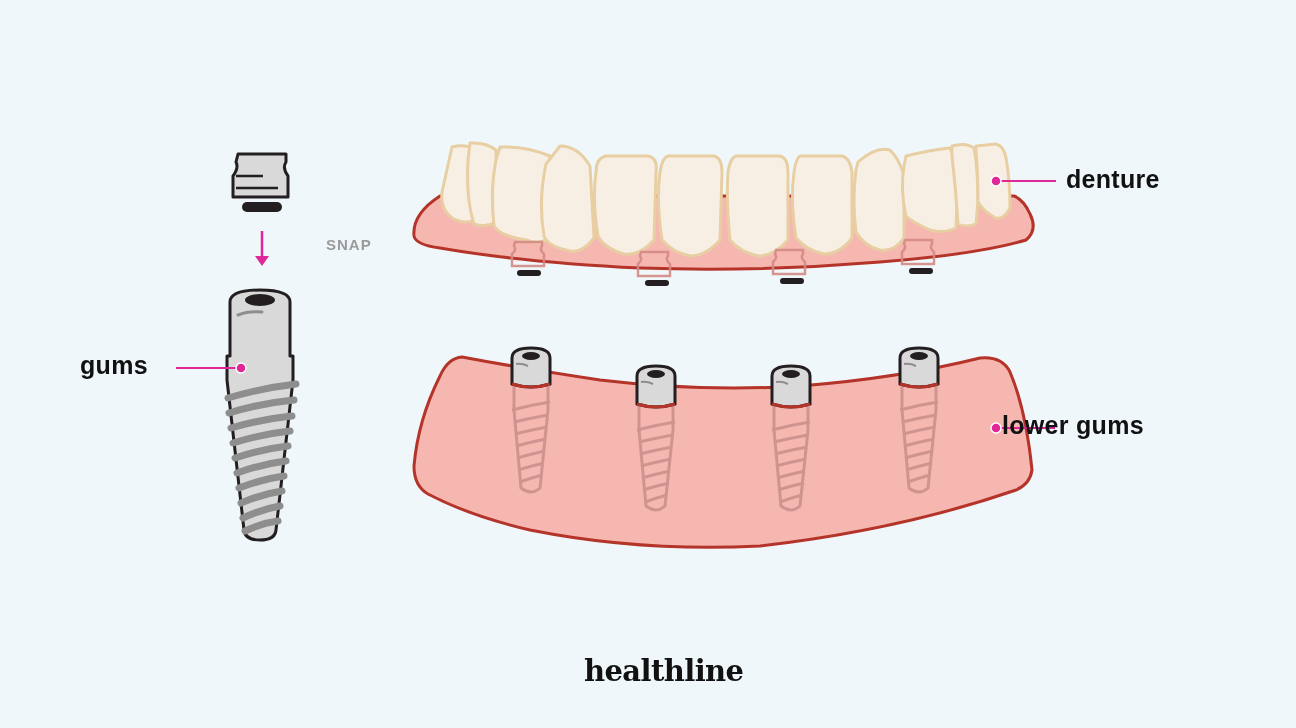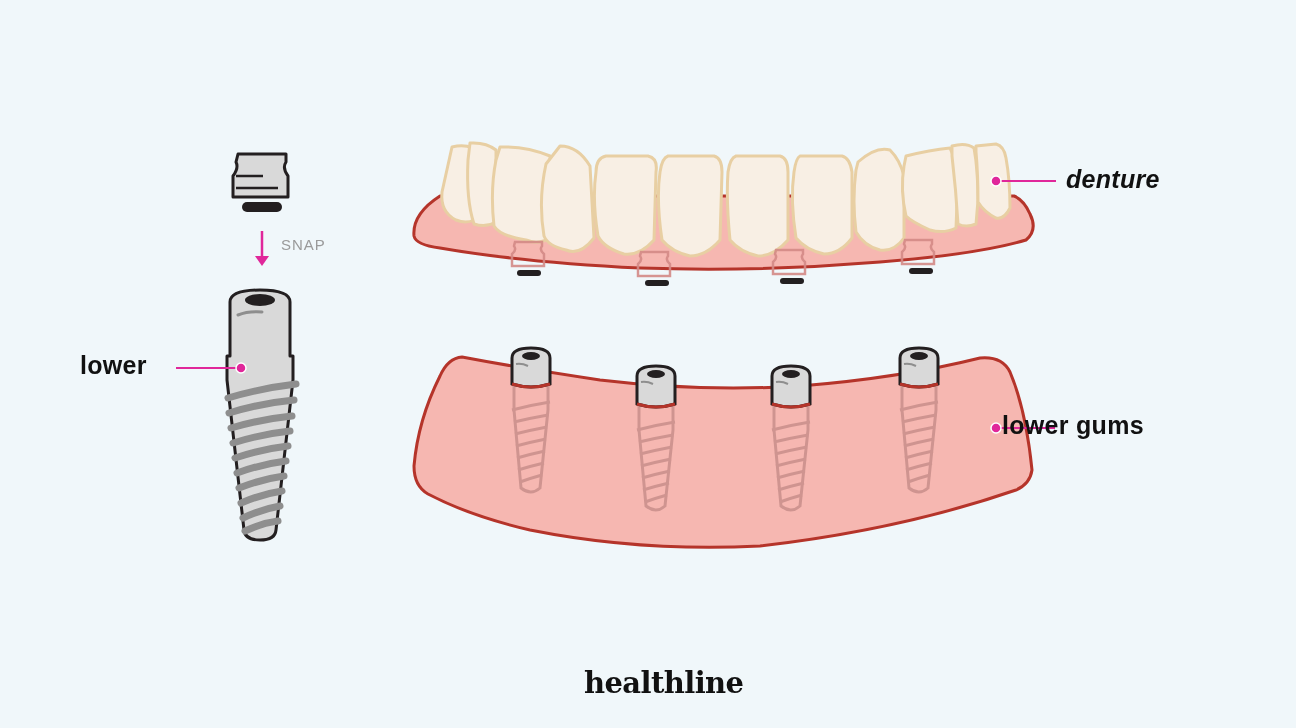--- a/index.html
+++ b/index.html
@@ -8,26 +8,27 @@
     background: #f0f7fa;
     font-family: "Liberation Sans", "DejaVu Sans", sans-serif;
     position: relative;
   }
   .canvas { position: absolute; left: 0; top: 0; width: 1296px; height: 728px; }
   .label {
     position: absolute; font-weight: 700; font-size: 25px; color: #111;
     letter-spacing: 0.3px; white-space: nowrap;
   }
   .snap {
-    position: absolute; font-weight: 400; font-size: 15px; color: #9a9a9a;
+    position: absolute; font-weight: 700; font-size: 15px; color: #9a9a9a;
     letter-spacing: 1px;
+    margin-left: 45px;
   }
   .logo {
     position: absolute; font-family: "DejaVu Serif", "Liberation Serif", serif;
-    font-weight: 700; font-size: 29px; color: #111; letter-spacing: -0.6px; margin-top: 12px;
+    font-weight: 700; font-size: 29px; color: #111; letter-spacing: -0.6px;
   }
 </style>
 </head>
 <body>
 
 <svg class="canvas" viewBox="0 0 1296 728" width="1296" height="728" xmlns="http://www.w3.org/2000/svg">
 
   <g>
     <path d="M238 154 L286 154 L286 162 Q282 168 288 176 L288 197 L233 197 L233 176 Q239 168 236 162 Z" fill="#d9d9d9" stroke="#231f20" stroke-width="3" stroke-linejoin="round"></path>
     <line x1="236" y1="176" x2="263" y2="176" stroke="#231f20" stroke-width="2.5"></line>
@@ -174,16 +175,16 @@
     <line x1="176" y1="368" x2="241" y2="368" stroke="#e0279a" stroke-width="2"></line>
     <circle cx="241" cy="368" r="5" fill="#e0279a" stroke="#ffffff" stroke-width="1.5"></circle>
   </g>
   <g>
     <line x1="996" y1="428" x2="1055" y2="428" stroke="#e0279a" stroke-width="2"></line>
     <circle cx="996" cy="428" r="5" fill="#e0279a" stroke="#ffffff" stroke-width="1.5"></circle>
   </g>
 </svg>
 
 <div class="snap" style="left:281px; top:236px;">SNAP</div>
-<div class="label" style="left:1066px; top:165px;font-style:italic;">denture</div>
-<div class="label" style="left:80px; top:351px;">lower</div>
+<div class="label" style="left:1066px; top:165px;">denture</div>
+<div class="label" style="left:80px; top:351px;">gums</div>
 <div class="label" style="left:1002px; top:411px;">lower gums</div>
 <div class="logo" style="left:584px; top:654px;">healthline</div>
 
 </body></html>

